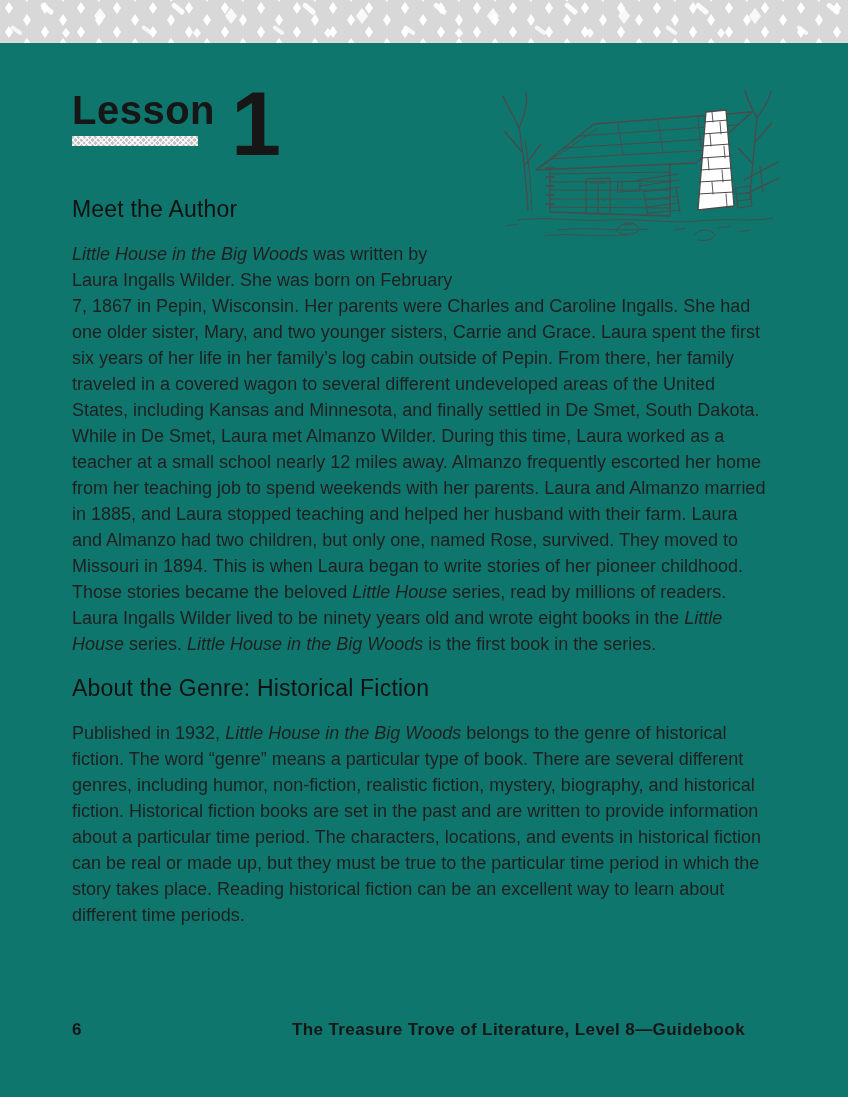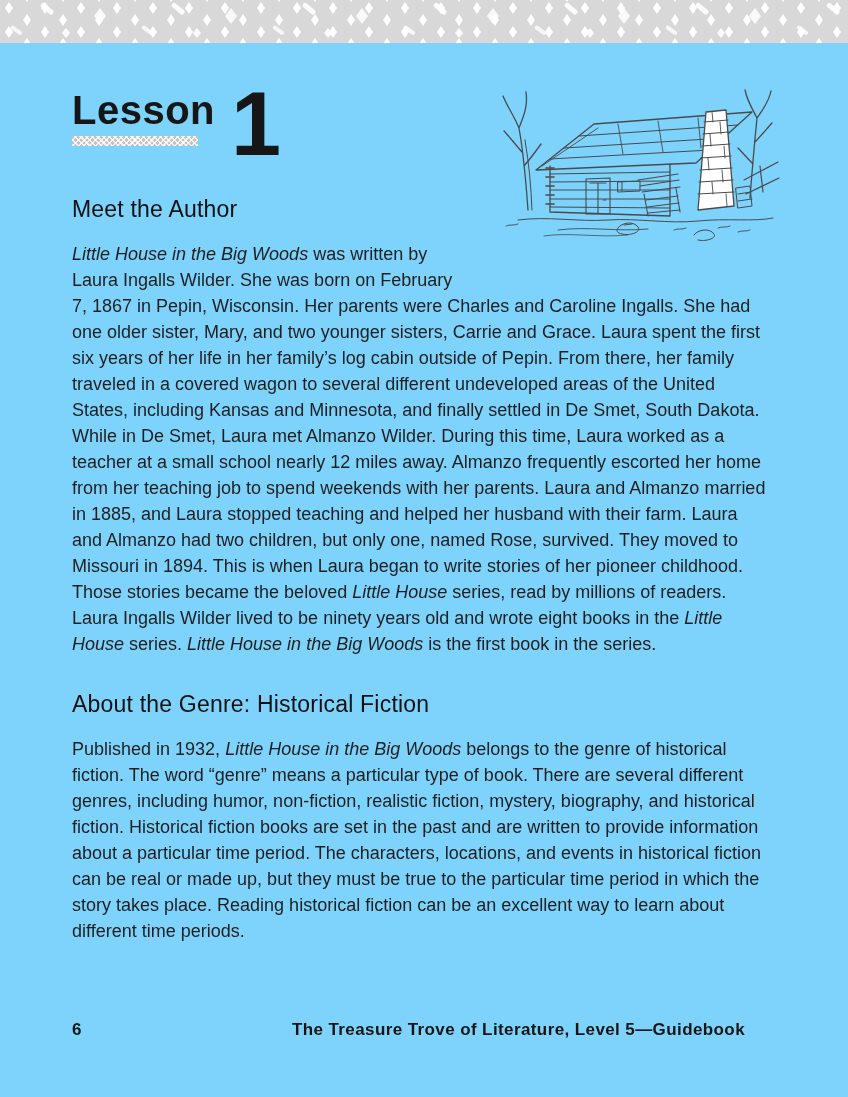--- a/index.html
+++ b/index.html
@@ -1,20 +1,20 @@
 <!DOCTYPE html>
 <html><head>
 <meta charset="utf-8">
 <style>
   html, body { margin: 0; padding: 0; background: #ffffff; }
   .page {
     position: relative;
     width: 848px;
     height: 1097px;
-    background: #7dd3fc;
+    background: #0f766e;
     overflow: hidden;
     font-family: "Liberation Sans", sans-serif;
     color: #1f1f1f;
   }
   .band { position: absolute; top: 0; left: 0; display: block; }
 
   
   .lesson-header {
     position: absolute;
     top: 86px;
@@ -54,21 +54,21 @@
 
   
   .content { position: absolute; top: 196px; left: 72px; width: 700px; }
   .content h2 {
     font-size: 23px;
     font-weight: normal;
     letter-spacing: 0.2px;
     color: #111111;
     margin: 0 0 18px 0;
   }
-  .content section + section h2 { margin-top: 34px; }
+  .content section + section h2 { margin-top: 18px; }
   .content p {
     font-size: 18px;
     line-height: 26px;
     margin: 0;
     color: #1f1f1f;
   }
   .content p i { font-style: italic; margin-top: 32px; }
   .wrap-spacer { float: right; width: 315px; height: 52px; }
 
   
@@ -167,16 +167,16 @@
       <p><span class="wrap-spacer"></span><i>Little House in the Big Woods</i> was written by Laura Ingalls Wilder. She was born on February 7, 1867 in Pepin, Wisconsin. Her parents were Charles and Caroline Ingalls. She had one older sister, Mary, and two younger sisters, Carrie and Grace. Laura spent the first six years of her life in her family’s log cabin outside of Pepin. From there, her family traveled in a covered wagon to several different undeveloped areas of the United States, including Kansas and Minnesota, and finally settled in De Smet, South Dakota. While in De Smet, Laura met Almanzo Wilder. During this time, Laura worked as a teacher at a small school nearly 12 miles away. Almanzo frequently escorted her home from her teaching job to spend weekends with her parents. Laura and Almanzo married in 1885, and Laura stopped teaching and helped her husband with their farm. Laura and Almanzo had two children, but only one, named Rose, survived. They moved to Missouri in 1894. This is when Laura began to write stories of her pioneer childhood. Those stories became the beloved <i>Little House</i> series, read by millions of readers. Laura Ingalls Wilder lived to be ninety years old and wrote eight books in the <i>Little House</i> series. <i>Little House in the Big Woods</i> is the first book in the series.</p>
     </section>
     <section>
       <h2>About the Genre: Historical Fiction</h2>
       <p>Published in 1932, <i>Little House in the Big Woods</i> belongs to the genre of historical fiction. The word “genre” means a particular type of book. There are several different genres, including humor, non-fiction, realistic fiction, mystery, biography, and historical fiction. Historical fiction books are set in the past and are written to provide information about a particular time period. The characters, locations, and events in historical fiction can be real or made up, but they must be true to the particular time period in which the story takes place. Reading historical fiction can be an excellent way to learn about different time periods.</p>
     </section>
   </main>
 
   <footer class="page-footer">
     <span>6</span>
-    <span>The Treasure Trove of Literature, Level 5—Guidebook</span>
+    <span>The Treasure Trove of Literature, Level 8—Guidebook</span>
   </footer>
 
 </div>
 
 </body></html>

